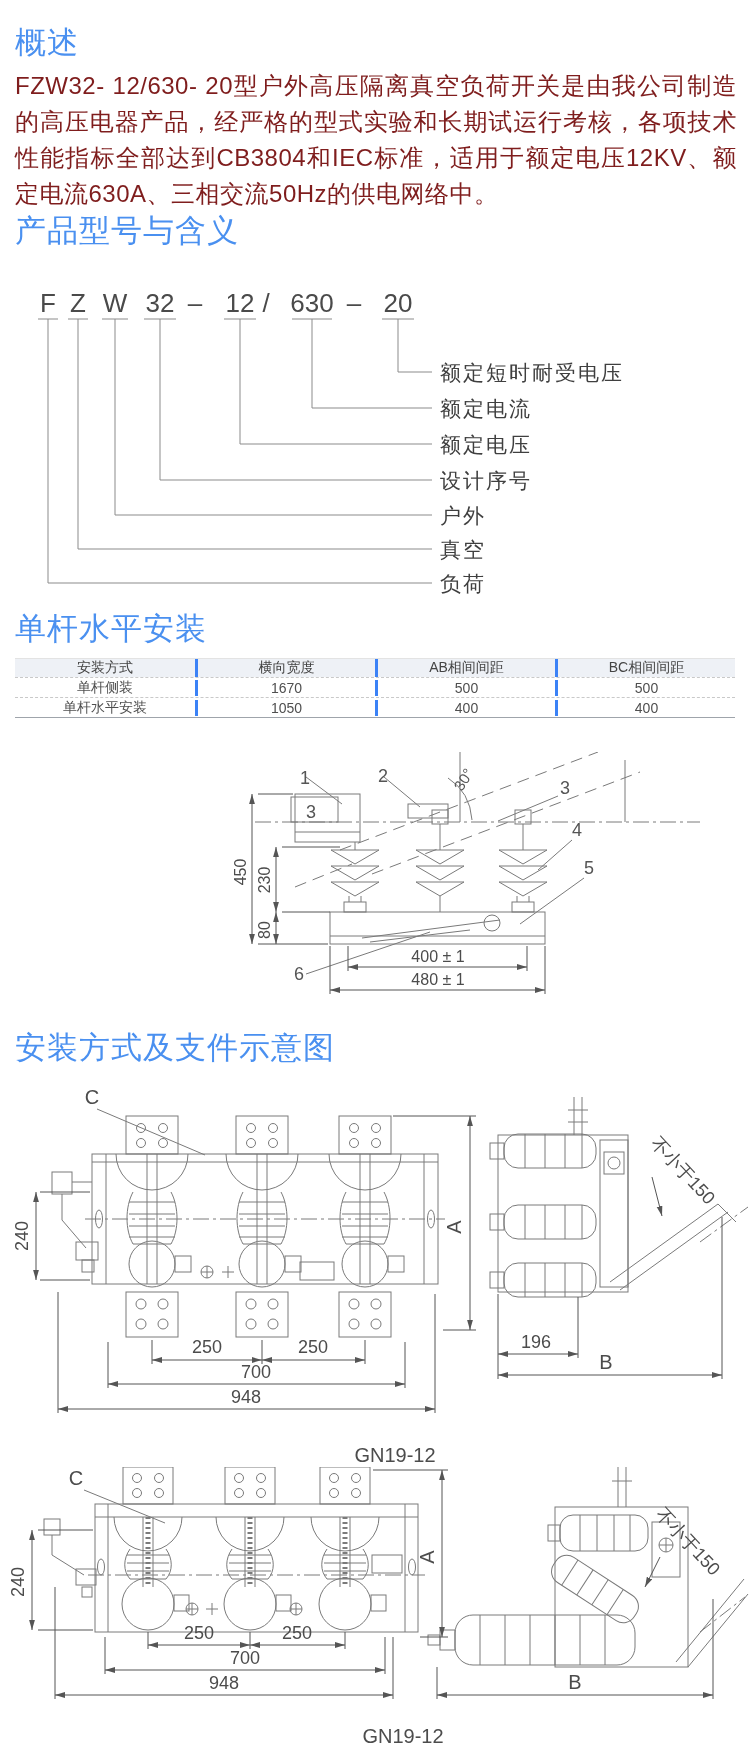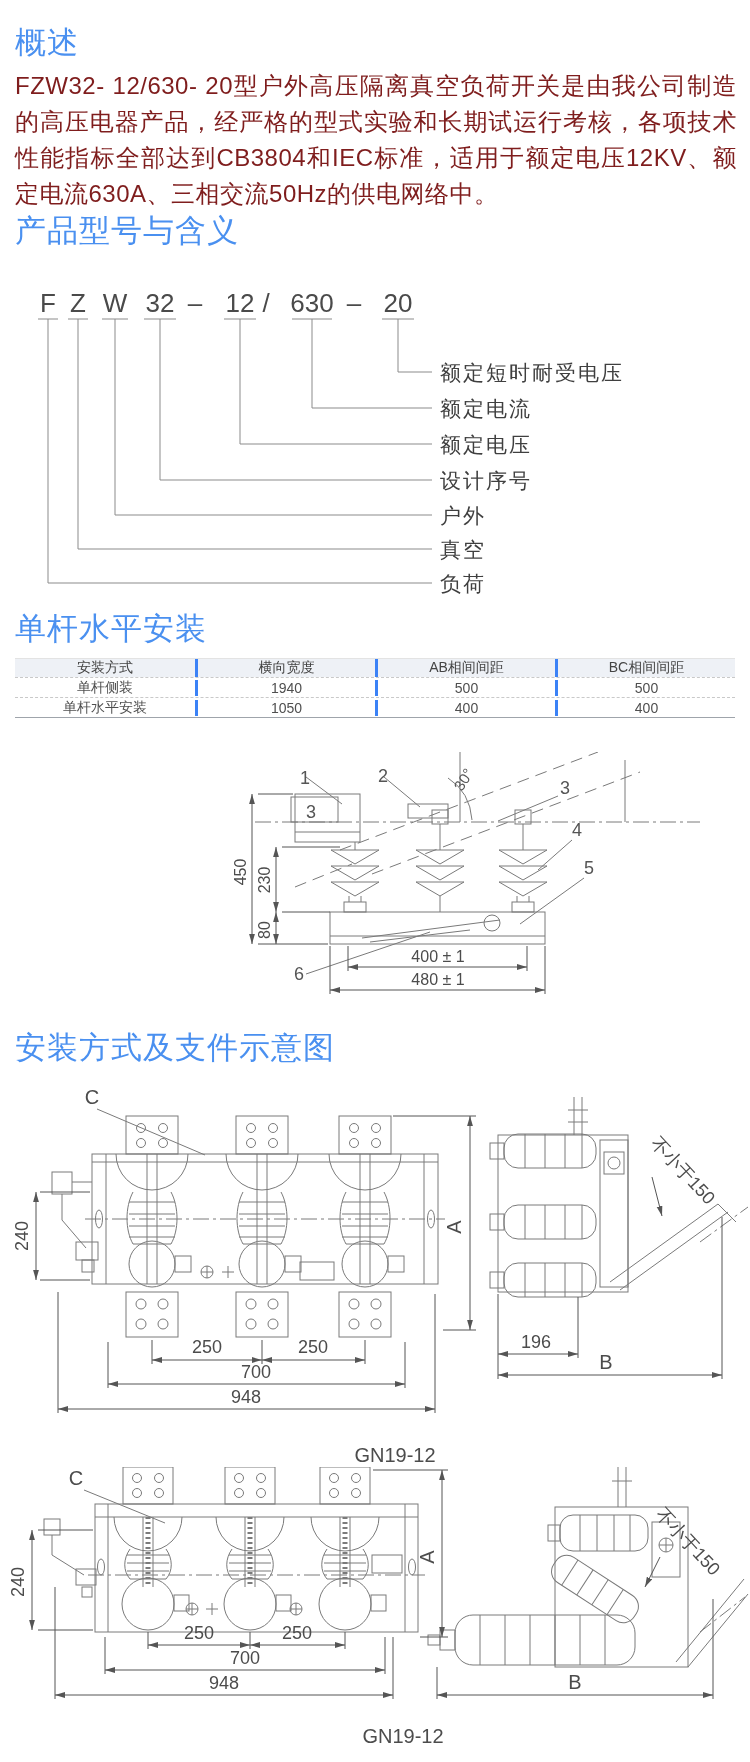--- a/index.html
+++ b/index.html
@@ -78,21 +78,21 @@
 
   <div class="tbl">
     <div class="tr head">
       <div class="td">安装方式</div>
       <div class="td">横向宽度</div>
       <div class="td">AB相间间距</div>
       <div class="td">BC相间间距</div>
     </div>
     <div class="tr row">
       <div class="td">单杆侧装</div>
-      <div class="td">1940</div>
+      <div class="td">1670</div>
       <div class="td">500</div>
       <div class="td">500</div>
     </div>
     <div class="tr row">
       <div class="td">单杆水平安装</div>
       <div class="td">1050</div>
       <div class="td">400</div>
       <div class="td">400</div>
     </div>
   </div>

